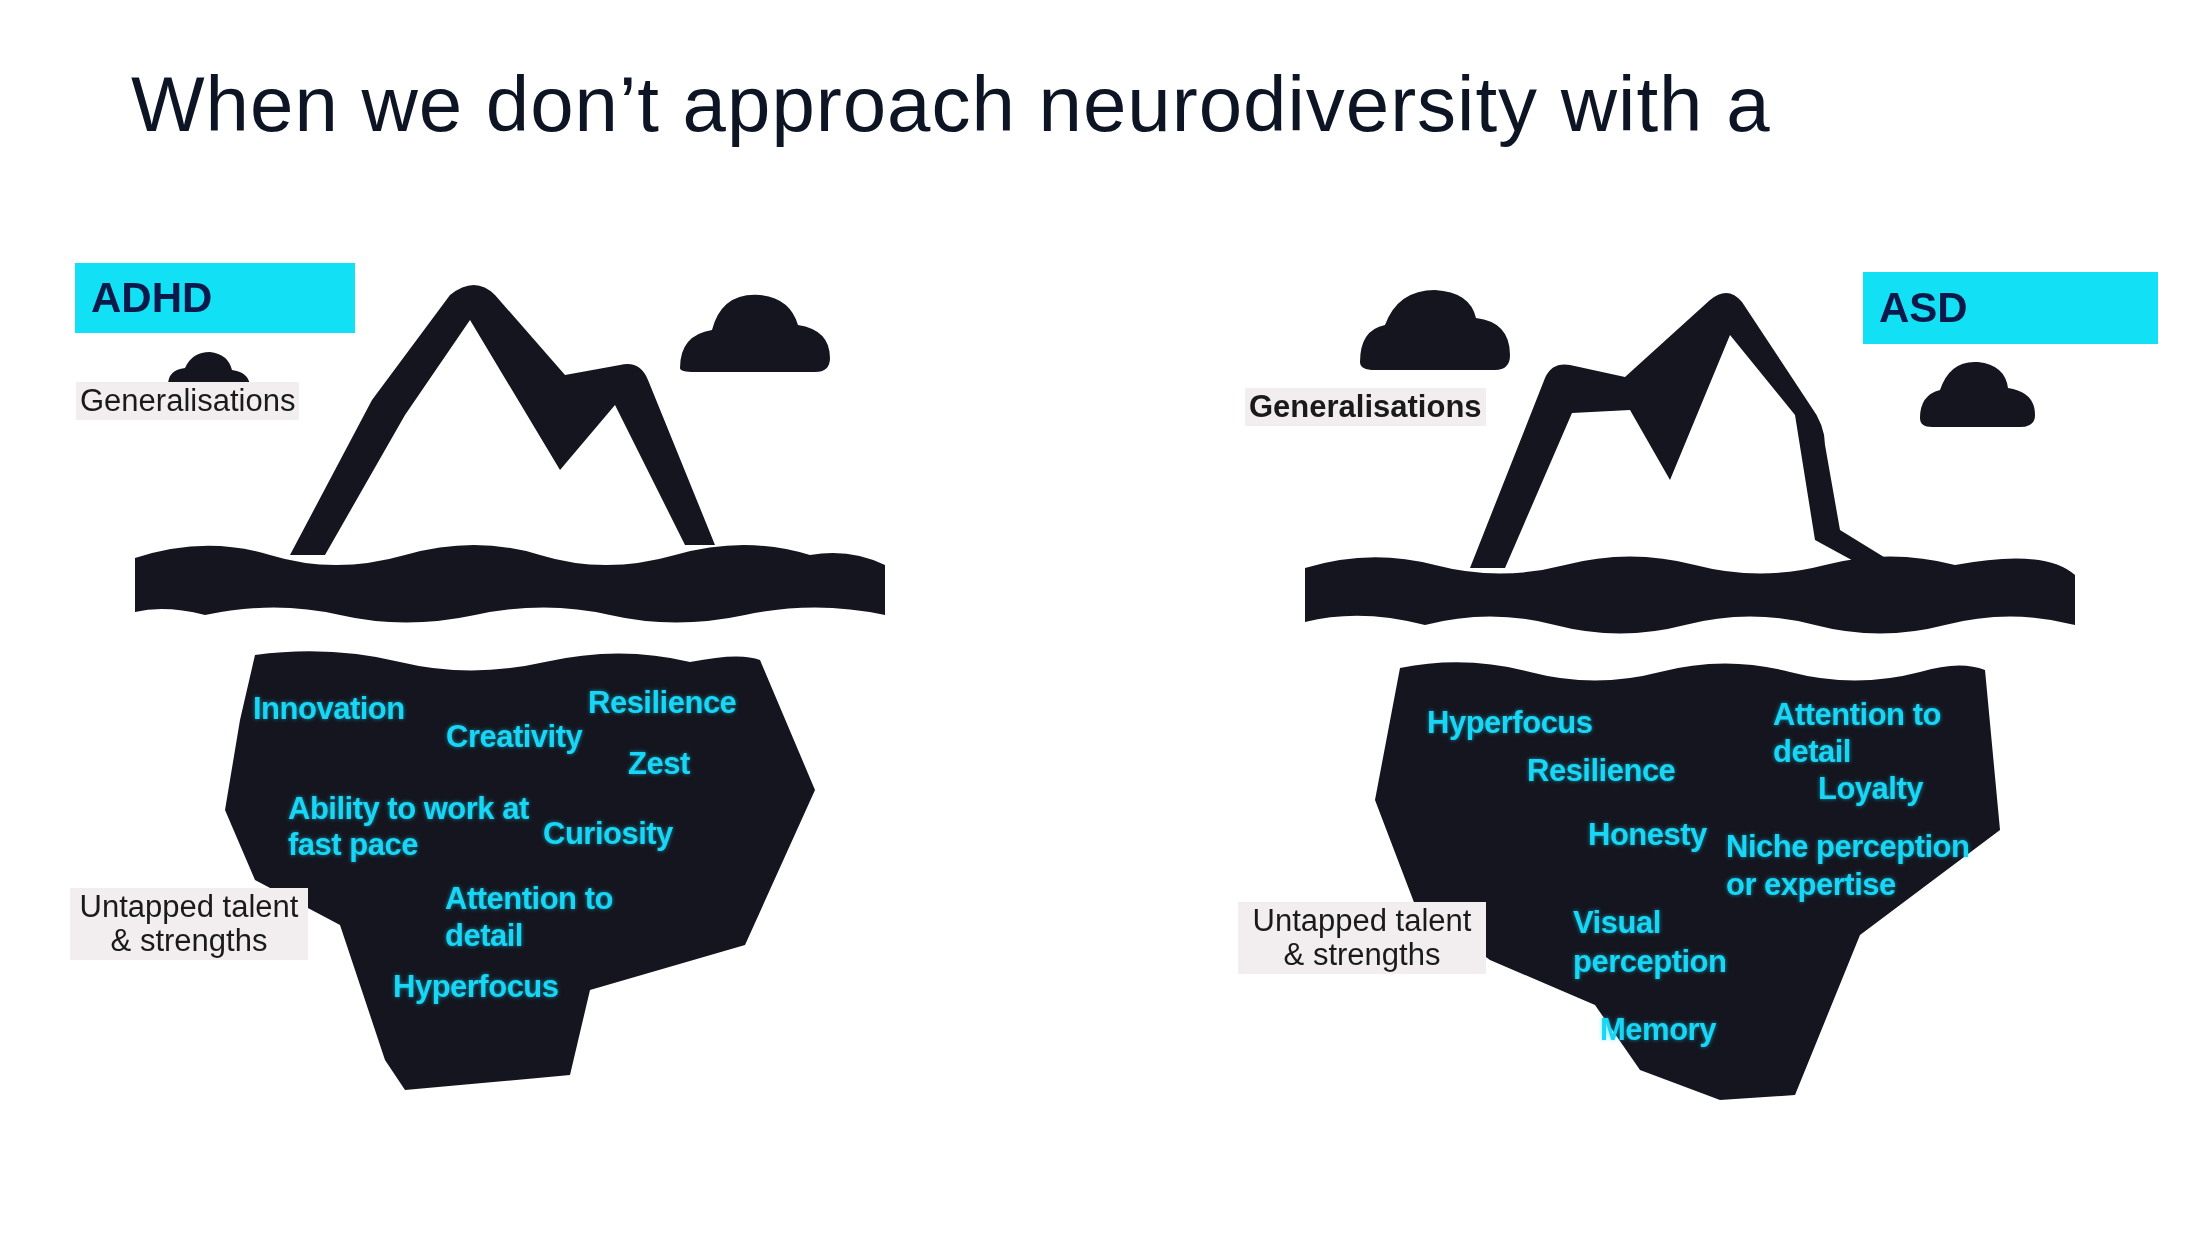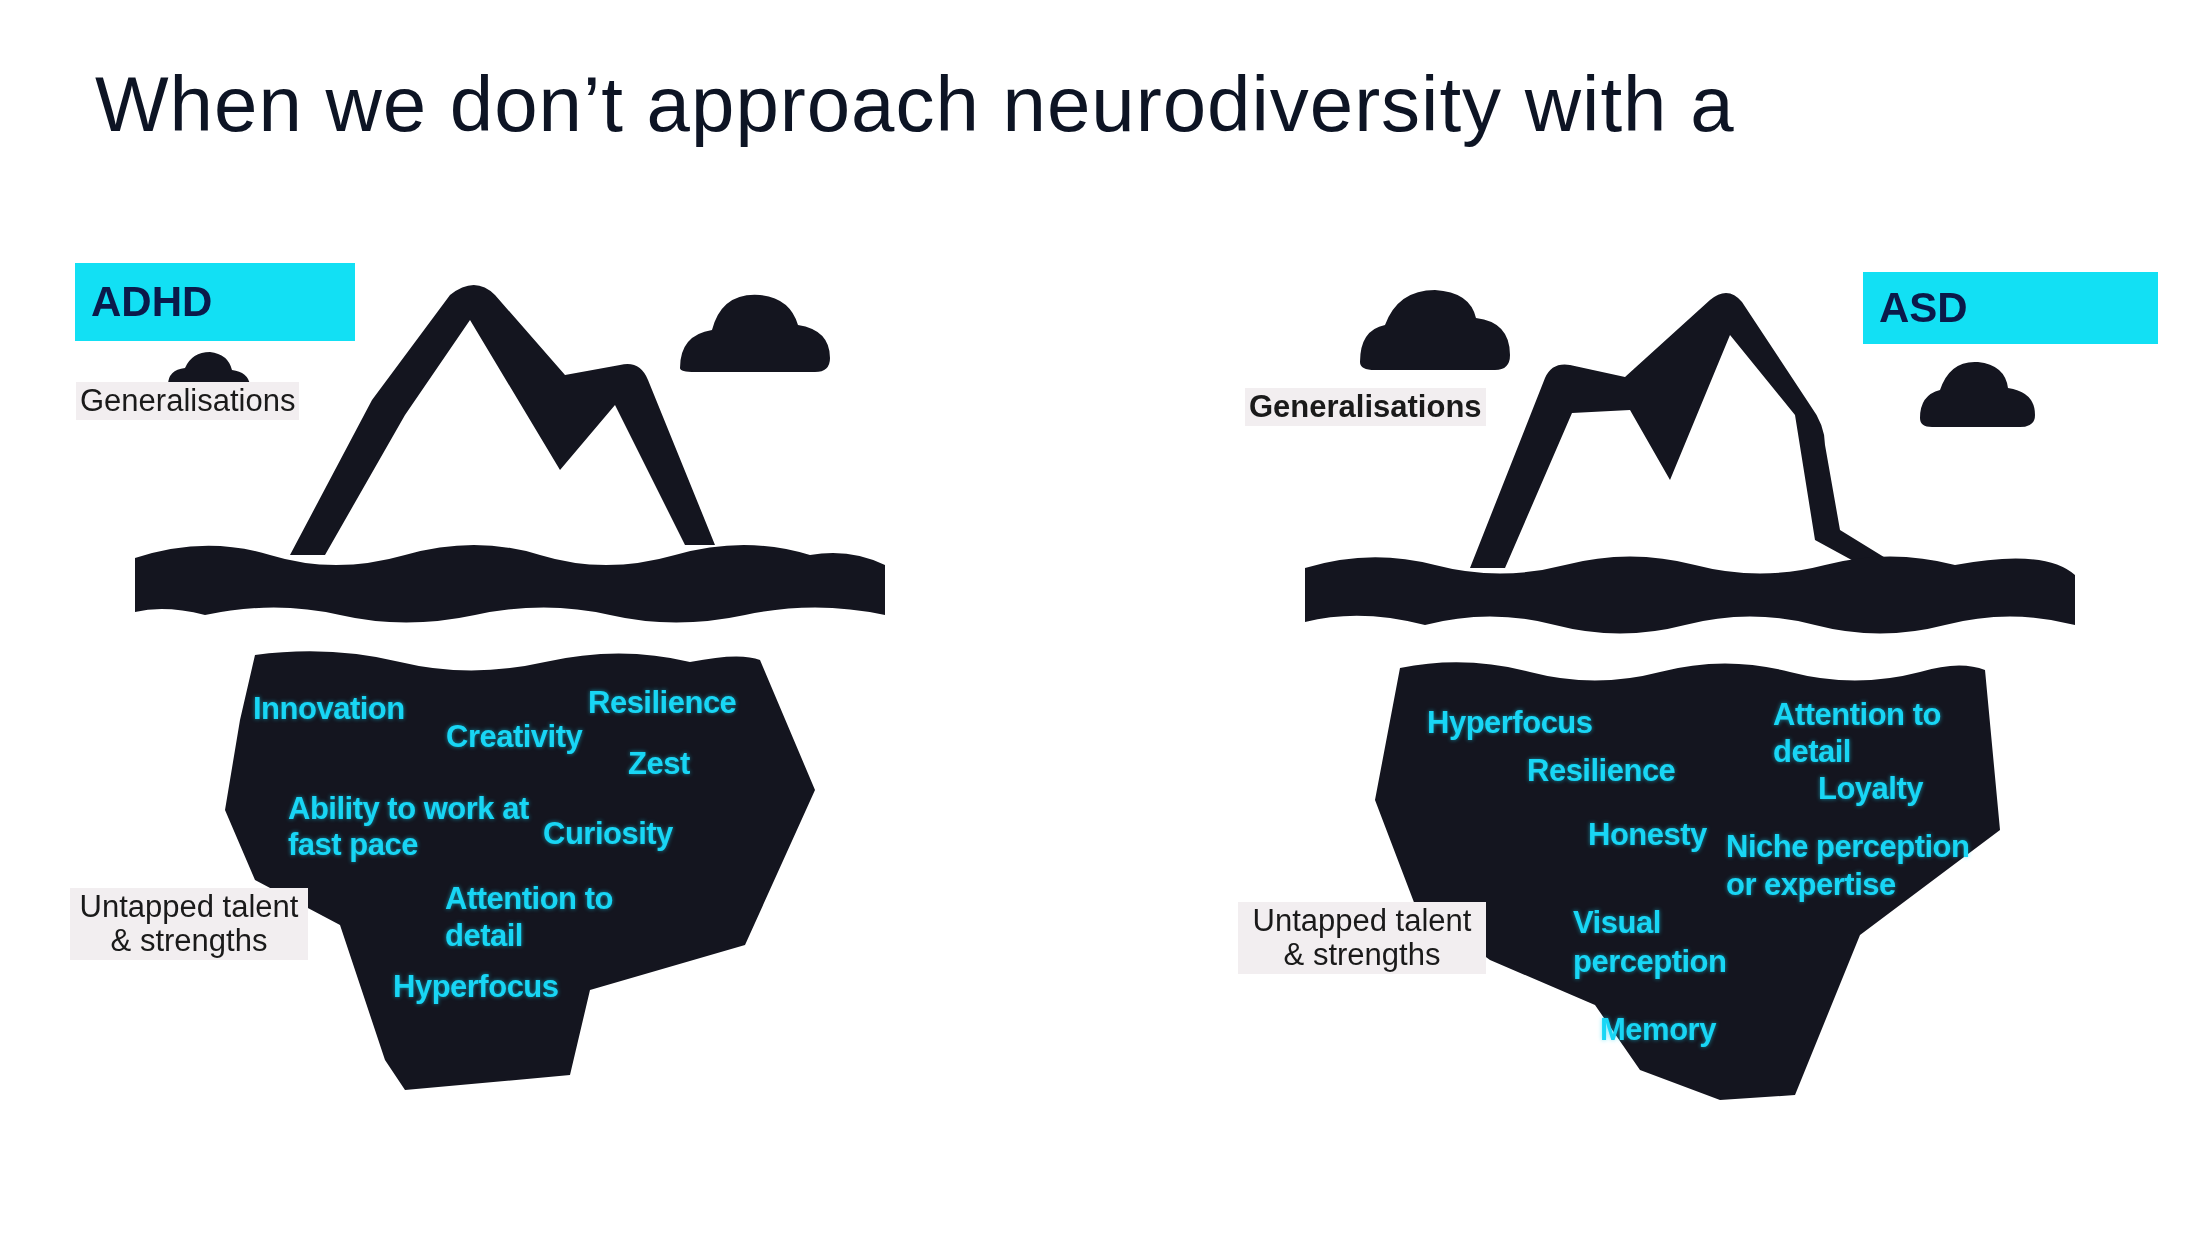--- a/index.html
+++ b/index.html
@@ -1,18 +1,18 @@
 <!DOCTYPE html>
 <html><head>
 <meta charset="utf-8">
 <style>
   html, body { margin:0; padding:0; background:#ffffff; }
   body { width:2187px; height:1233px; position:relative; overflow:hidden; font-family:"Liberation Sans", sans-serif; }
   .title { position:absolute; left:95px; top:58px; width:2050px; font-size:78px; line-height:92px; color:#0d1424; letter-spacing:1px; }
-  .title span { display:block; }
+  .title span { display:block;margin-left:36px; }
   .tag { position:absolute; background:#12e0f4; color:#0b1a4a; font-size:42px; font-weight:bold; display:flex; align-items:center; padding-left:16px; box-sizing:border-box; }
   .label { position:absolute; background:#f2eef0; color:#1a1a1a; font-size:31px; padding:2px 4px; line-height:34px; }
   .label.center { text-align:center; }
   .word { position:absolute; color:#18d6f5; font-weight:bold; font-size:31px; line-height:37px; letter-spacing:-0.5px; text-shadow:0 0 4px rgba(24,214,245,0.6); white-space:nowrap; }
   svg.art { position:absolute; left:0; top:0; }
   .ink { fill:#14151f; }
 </style>
 </head>
 <body>
 
@@ -45,21 +45,21 @@
   <g>
     <path class="ink" d="M1920,418 Q1920,395 1940,390 Q1950,360 1978,362 Q2005,365 2008,388 Q2035,392 2035,415 Q2035,427 2020,427 L1932,427 Q1920,427 1920,418 Z"></path>
   </g>
 </svg>
 
 <div class="title">
   <span>When we don’t approach neurodiversity with a</span>
 </div>
 
 <div>
-  <div class="tag" style="left:75px;top:263px;width:280px;height:78px;">ADHD</div>
+  <div class="tag" style="left:75px;top:263px;width:280px;height:70px;">ADHD</div>
   <div class="label" style="left:76px;top:382px;">Generalisations</div>
   <div class="label center" style="left:70px;top:888px;width:230px;">
     <div>Untapped talent</div>
     <div>&amp; strengths</div>
   </div>
   <div class="word" style="left:253px;top:690px;">Innovation</div>
   <div class="word" style="left:446px;top:718px;">Creativity</div>
   <div class="word" style="left:588px;top:684px;">Resilience</div>
   <div class="word" style="left:628px;top:745px;">Zest</div>
   <div class="word" style="left:288px;top:790px;">Ability to work at</div>

